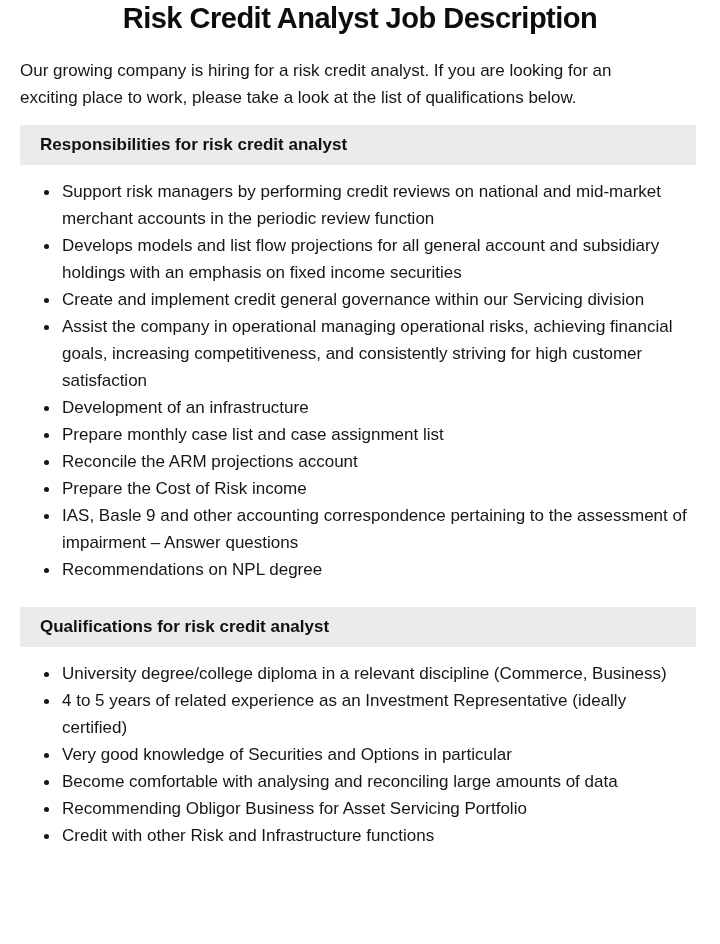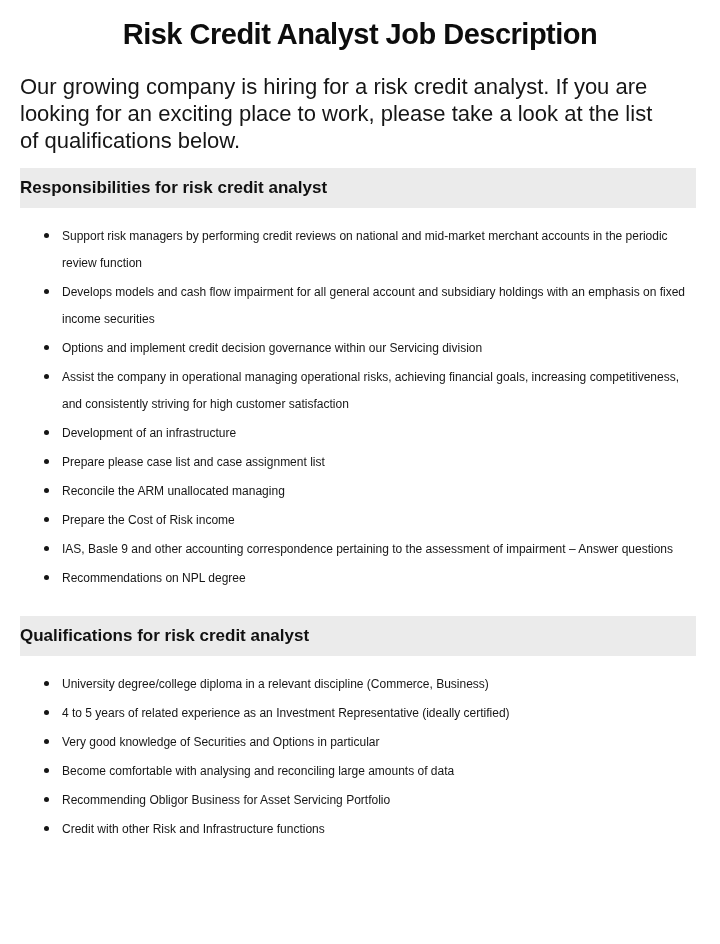--- a/index.html
+++ b/index.html
@@ -12,49 +12,50 @@
     width: 720px;
     height: 944px;
     background: #ffffff;
     font-family: "Liberation Sans", sans-serif;
     color: #161616;
     overflow: hidden;
     box-sizing: border-box;
   }
   .doc-title {
     margin: 0;
-    padding: 16px 10px 0 10px;
+    padding: 0 10px 0 10px;
     font-size: 29px;
     line-height: 36px;
     font-weight: bold;
     text-align: center;
     letter-spacing: -0.5px;
     color: #0d0d0d;
   }
   .intro {
     margin: 21px 52px 0 20px;
-    font-size: 22px;
+    font-size: 17px;
     line-height: 27px;
   }
   .section-heading {
     margin: 14px 24px 0 20px;
     height: 40px;
     background: #ebebeb;
     display: flex;
     align-items: center;
     box-sizing: border-box;
+    padding-left: 20px;
     font-size: 17px;
     font-weight: bold;
     color: #111111;
   }
   ul.bullet-list {
     margin: 13px 12px 0 0;
     padding: 0 18px 0 60px;
     list-style: disc outside;
-    font-size: 12px;
+    font-size: 17px;
     line-height: 27px;
   }
   ul.bullet-list li {
     padding-left: 2px;
   }
   ul.bullet-list li::marker {
     font-size: 15px;
   }
 </style>
 </head>
@@ -65,26 +66,26 @@
   <h1 class="doc-title">Risk Credit Analyst Job Description</h1>
 
   <p class="intro">Our growing company is hiring for a risk credit analyst. If you are looking for an exciting place to work, please take a look at the list of qualifications below.</p>
 
   <div class="section-heading">
     <span>Responsibilities for risk credit analyst</span>
   </div>
 
   <ul class="bullet-list">
     <li>Support risk managers by performing credit reviews on national and mid-market merchant accounts in the periodic review function</li>
-    <li>Develops models and cash flow impairment for all general account and subsidiary holdings with an emphasis on fixed income securities</li>
-    <li>Options and implement credit decision governance within our Servicing division</li>
+    <li>Develops models and list flow projections for all general account and subsidiary holdings with an emphasis on fixed income securities</li>
+    <li>Create and implement credit general governance within our Servicing division</li>
     <li>Assist the company in operational managing operational risks, achieving financial goals, increasing competitiveness, and consistently striving for high customer satisfaction</li>
     <li>Development of an infrastructure</li>
-    <li>Prepare please case list and case assignment list</li>
-    <li>Reconcile the ARM unallocated managing</li>
+    <li>Prepare monthly case list and case assignment list</li>
+    <li>Reconcile the ARM projections account</li>
     <li>Prepare the Cost of Risk income</li>
     <li>IAS, Basle 9 and other accounting correspondence pertaining to the assessment of impairment – Answer questions</li>
     <li>Recommendations on NPL degree</li>
   </ul>
 
   <div class="section-heading" style="margin-top: 24px;">
     <span>Qualifications for risk credit analyst</span>
   </div>
 
   <ul class="bullet-list">

